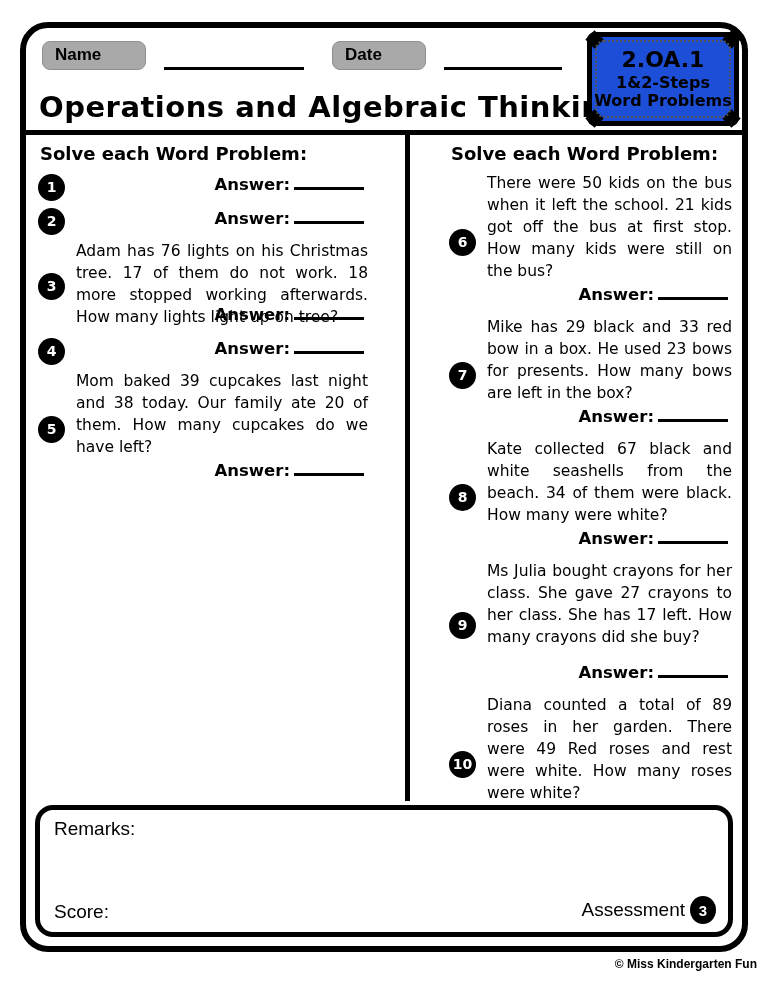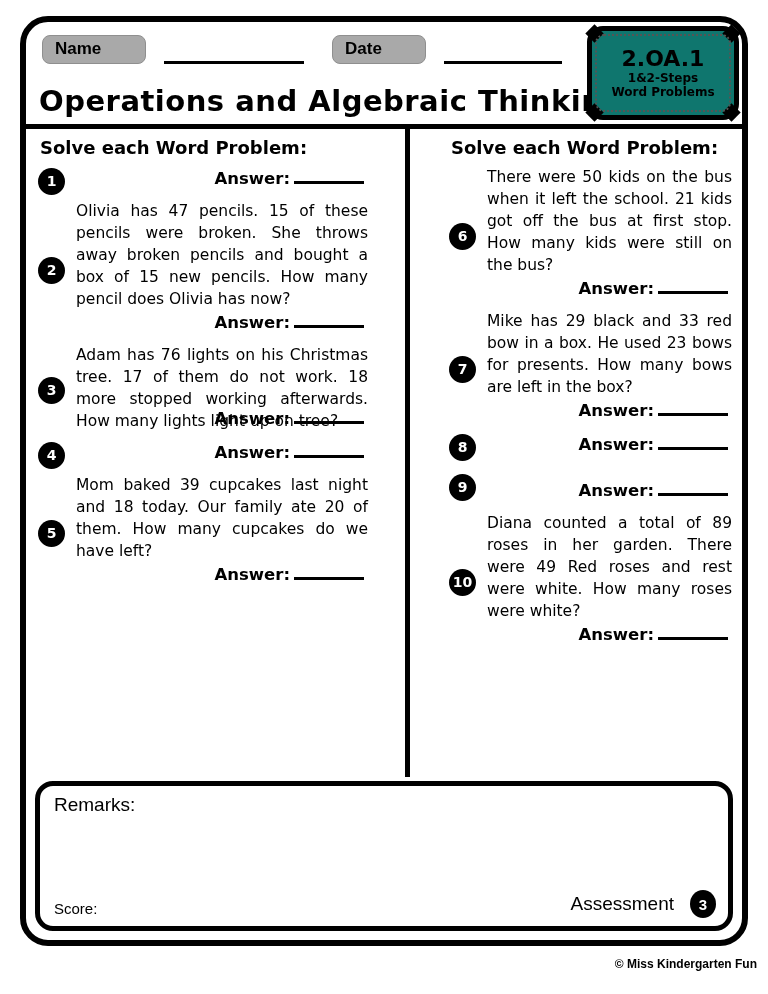--- a/index.html
+++ b/index.html
@@ -6,21 +6,21 @@
   html, body { margin: 0; padding: 0; }
   body {
     width: 768px; height: 994px;
     background: #fff;
     position: relative;
     font-family: "DejaVu Sans", sans-serif;
     color: #000;
     overflow: hidden;
   }
   .frame {
-    position: absolute; left: 20px; top: 16px;
+    position: absolute; left: 20px; top: 22px;
     width: 728px; height: 930px;
     border: 6px solid #000; border-radius: 28px;
     background: #fff;
     display: flex; flex-direction: column;
   }
   
   .header { position: relative; height: 107px; border-bottom: 5px solid #000; flex: 0 0 auto; }
   .name-row { position: absolute; top: 13px; left: 16px; display: flex; align-items: flex-end; }
   .gray-box {
     background: #a9a9a9; border: 1px solid #8f8f8f; border-radius: 8px;
@@ -31,30 +31,30 @@
   .name-line { width: 140px; margin-left: 18px; }
   .date-box { margin-left: 28px; min-width: 94px; }
   .date-line { width: 118px; margin-left: 18px; }
   .title {
     position: absolute; left: 13px; bottom: 6px;
     font-size: 29px; font-weight: bold; letter-spacing: 0.5px; white-space: nowrap;
   }
   .badge {
     position: absolute; top: 4px; right: 3px;
     width: 152px; height: 94px;
-    border: 5px solid #000; border-radius: 16px; background: #0f766e;
+    border: 5px solid #000; border-radius: 8px; background: #1d4ed8;
   }
   .badge-inner {
     position: absolute; inset: 3px;
     border: 2px dotted #555; border-radius: 9px;
     display: flex; flex-direction: column; align-items: center; justify-content: center;
     text-align: center;
   }
   .badge-code { font-size: 22px; font-weight: bold; line-height: 1.2; }
-  .badge-line { font-size: 12px; font-weight: bold; line-height: 1.15; white-space: nowrap; }
+  .badge-line { font-size: 16px; font-weight: bold; line-height: 1.15; white-space: nowrap; }
   .notch { position: absolute; width: 13px; height: 13px; background: #000; transform: rotate(45deg); }
   .notch.tl { top: -4px; left: -4px; } .notch.tr { top: -4px; right: -4px; }
   .notch.bl { bottom: -4px; left: -4px; } .notch.br { bottom: -4px; right: -4px; }
   
   .columns { flex: 1 1 auto; display: flex; overflow: hidden; gap: 27px; }
   .col { padding: 4px 10px 0 12px; overflow: hidden; }
   .col-left { width: 352px; flex: 0 0 auto; }
   .v-divider { width: 5px; background: #000; flex: 0 0 auto; }
   .col-right { flex: 1 1 auto; }
   .section-header { font-weight: bold; font-size: 18px; margin: 4px 0 8px 2px; }
@@ -73,26 +73,26 @@
   }
   .answer-line {
     display: inline-block; width: 70px; height: 13px;
     border-bottom: 3px solid #000; margin-left: 4px;
   }
   .answer-inline { margin-top: -23px; }
   .answer-gap { margin-top: 15px; }
   
   .remarks-box {
     flex: 0 0 auto; margin: 4px 9px 9px;
-    height: 150px; border: 5px solid #000; border-radius: 18px;
+    height: 132px; border: 5px solid #000; border-radius: 18px;
     position: relative; font-family: "Liberation Sans", sans-serif;
   }
   .remarks-label { position: absolute; top: 8px; left: 14px; font-size: 19px; }
-  .score-label { position: absolute; bottom: 9px; left: 14px; font-size: 15px; }
-  .assessment { position: absolute; bottom: 8px; right: 12px; font-size: 19px; display: flex; align-items: center; gap: 16px; }
+  .score-label { position: absolute; bottom: 9px; left: 14px; font-size: 19px; }
+  .assessment { position: absolute; bottom: 8px; right: 12px; font-size: 19px; display: flex; align-items: center; gap: 5px; }
   .assessment-circle {
     width: 26px; height: 28px; background: #000; color: #fff; border-radius: 50%;
     display: flex; align-items: center; justify-content: center;
     font-weight: bold; font-size: 15px;
   }
   .copyright {
     position: absolute; right: 11px; top: 957px;
     font-family: "Liberation Sans", sans-serif; font-size: 12px; font-weight: bold;
   }
 </style>
@@ -130,21 +130,20 @@
       <div class="problem">
         <span class="pnum">1</span>
         <div class="pbody">
           <div class="answer-row"><span>Answer:</span><span class="answer-line"></span></div>
         </div>
       </div>
 
       <div class="problem">
         <span class="pnum">2</span>
         <div class="pbody">
-          <div class="ptext">Olivia has 47 pencils. 15 of these pencils were broken. She throws away broken pencils and bought a box of 15 new pencils. How many pencil does Olivia has now?</div>
           <div class="answer-row"><span>Answer:</span><span class="answer-line"></span></div>
         </div>
       </div>
 
       <div class="problem">
         <span class="pnum">3</span>
         <div class="pbody">
           <div class="ptext">Adam has 76 lights on his Christmas tree. 17 of them do not work. 18 more stopped working afterwards. How many lights light up on tree?</div>
           <div class="answer-row answer-inline"><span>Answer:</span><span class="answer-line"></span></div>
         </div>
@@ -153,21 +152,21 @@
       <div class="problem">
         <span class="pnum">4</span>
         <div class="pbody">
           <div class="answer-row"><span>Answer:</span><span class="answer-line"></span></div>
         </div>
       </div>
 
       <div class="problem">
         <span class="pnum">5</span>
         <div class="pbody">
-          <div class="ptext">Mom baked 39 cupcakes last night and 18 today. Our family ate 20 of them. How many cupcakes do we have left?</div>
+          <div class="ptext">Mom baked 39 cupcakes last night and 38 today. Our family ate 20 of them. How many cupcakes do we have left?</div>
           <div class="answer-row"><span>Answer:</span><span class="answer-line"></span></div>
         </div>
       </div>
     </div>
 
     <div class="v-divider"></div>
 
     <div class="col col-right">
       <div class="section-header">Solve each Word Problem:</div>
 
@@ -183,27 +182,29 @@
         <span class="pnum">7</span>
         <div class="pbody">
           <div class="ptext">Mike has 29 black and 33 red bow in a box. He used 23 bows for presents. How many bows are left in the box?</div>
           <div class="answer-row"><span>Answer:</span><span class="answer-line"></span></div>
         </div>
       </div>
 
       <div class="problem">
         <span class="pnum">8</span>
         <div class="pbody">
+          <div class="ptext">Kate collected 67 black and white seashells from the beach. 34 of them were black. How many were white?</div>
           <div class="answer-row"><span>Answer:</span><span class="answer-line"></span></div>
         </div>
       </div>
 
       <div class="problem">
         <span class="pnum">9</span>
         <div class="pbody">
+          <div class="ptext">Ms Julia bought crayons for her class. She gave 27 crayons to her class.  She has 17 left. How many crayons did she buy?</div>
           <div class="answer-row answer-gap"><span>Answer:</span><span class="answer-line"></span></div>
         </div>
       </div>
 
       <div class="problem">
         <span class="pnum">10</span>
         <div class="pbody">
           <div class="ptext">Diana counted a total of 89 roses in her garden. There were 49 Red roses and rest were white. How many roses were white?</div>
           <div class="answer-row"><span>Answer:</span><span class="answer-line"></span></div>
         </div>

